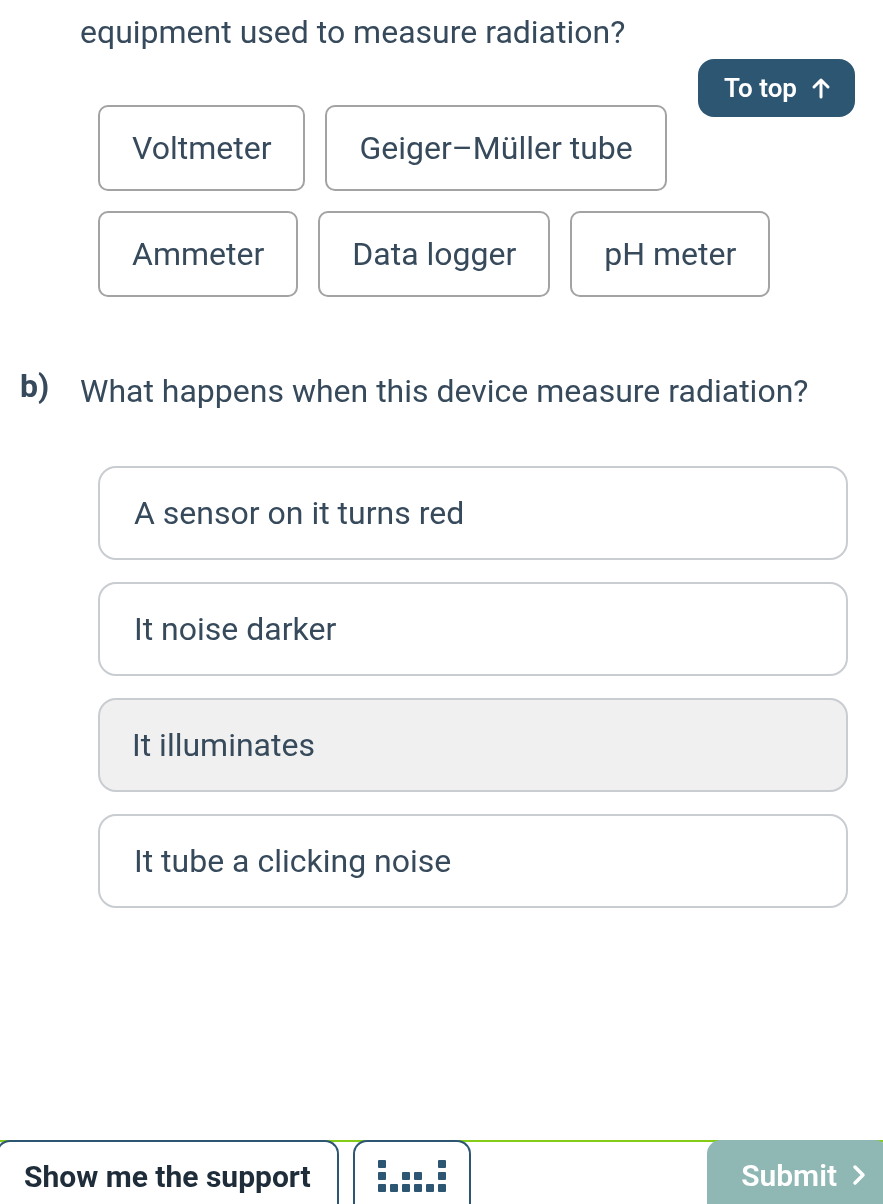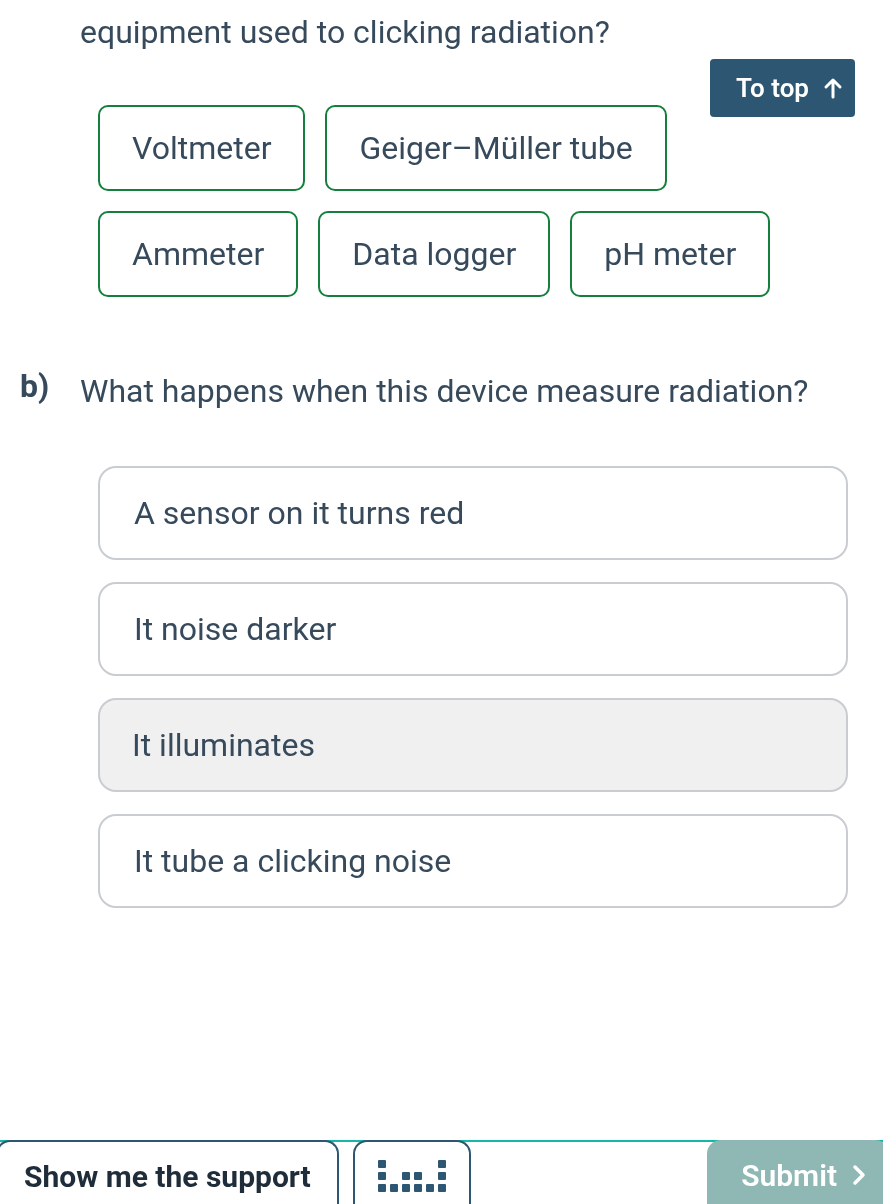--- a/index.html
+++ b/index.html
@@ -24,21 +24,21 @@
   }
   .options-wrap {
     margin-left: 78px;
     margin-top: 50px;
     display: flex;
     flex-wrap: wrap;
     gap: 20px 20px;
     max-width: 760px;
   }
   .option-pill {
-    border: 2px solid #15803d;
+    border: 2px solid #a3a3a3;
     border-radius: 10px;
     padding: 22px 32px;
     font-size: 32px;
     color: #374a5c;
     background: #ffffff;
     cursor: pointer;
     display: inline-flex;
     align-items: center;
   }
   .question-block {
@@ -81,35 +81,35 @@
     padding-left: 32px;
   }
   .to-top {
     position: absolute;
     top: 59px;
     right: 28px;
     background: #2d5672;
     color: #ffffff;
     font-size: 26px;
     font-weight: 600;
-    padding: 14px 10px 14px 26px;
-    border-radius: 4px;
+    padding: 14px 22px 14px 26px;
+    border-radius: 16px;
     display: flex;
     align-items: center;
     gap: 12px;
     cursor: pointer;
   }
   .to-top svg { display: block; }
   .footer {
     position: absolute;
     left: 0;
     right: 0;
     bottom: 0;
     height: 64px;
-    border-top: 2px solid #14b8a6;
+    border-top: 2px solid #84cc16;
     background: #ffffff;
     display: flex;
     align-items: flex-start;
     padding: 0;
   }
   .support-btn {
     border: 2px solid #2d5672;
     border-bottom: none;
     border-radius: 14px 14px 0 0;
     font-size: 30px;
@@ -162,21 +162,21 @@
     display: flex;
     align-items: center;
     gap: 14px;
   }
   .submit-btn svg { display: block; }
 </style>
 </head>
 <body>
 
 <div class="content">
-  <div class="question-stem">equipment used to clicking radiation?</div>
+  <div class="question-stem">equipment used to measure radiation?</div>
 
   <div class="options-wrap">
     <div class="option-pill">Voltmeter</div>
     <div class="option-pill">Geiger–Müller tube</div>
     <div class="option-pill">Ammeter</div>
     <div class="option-pill">Data logger</div>
     <div class="option-pill">pH meter</div>
   </div>
 
   <div class="question-block">

